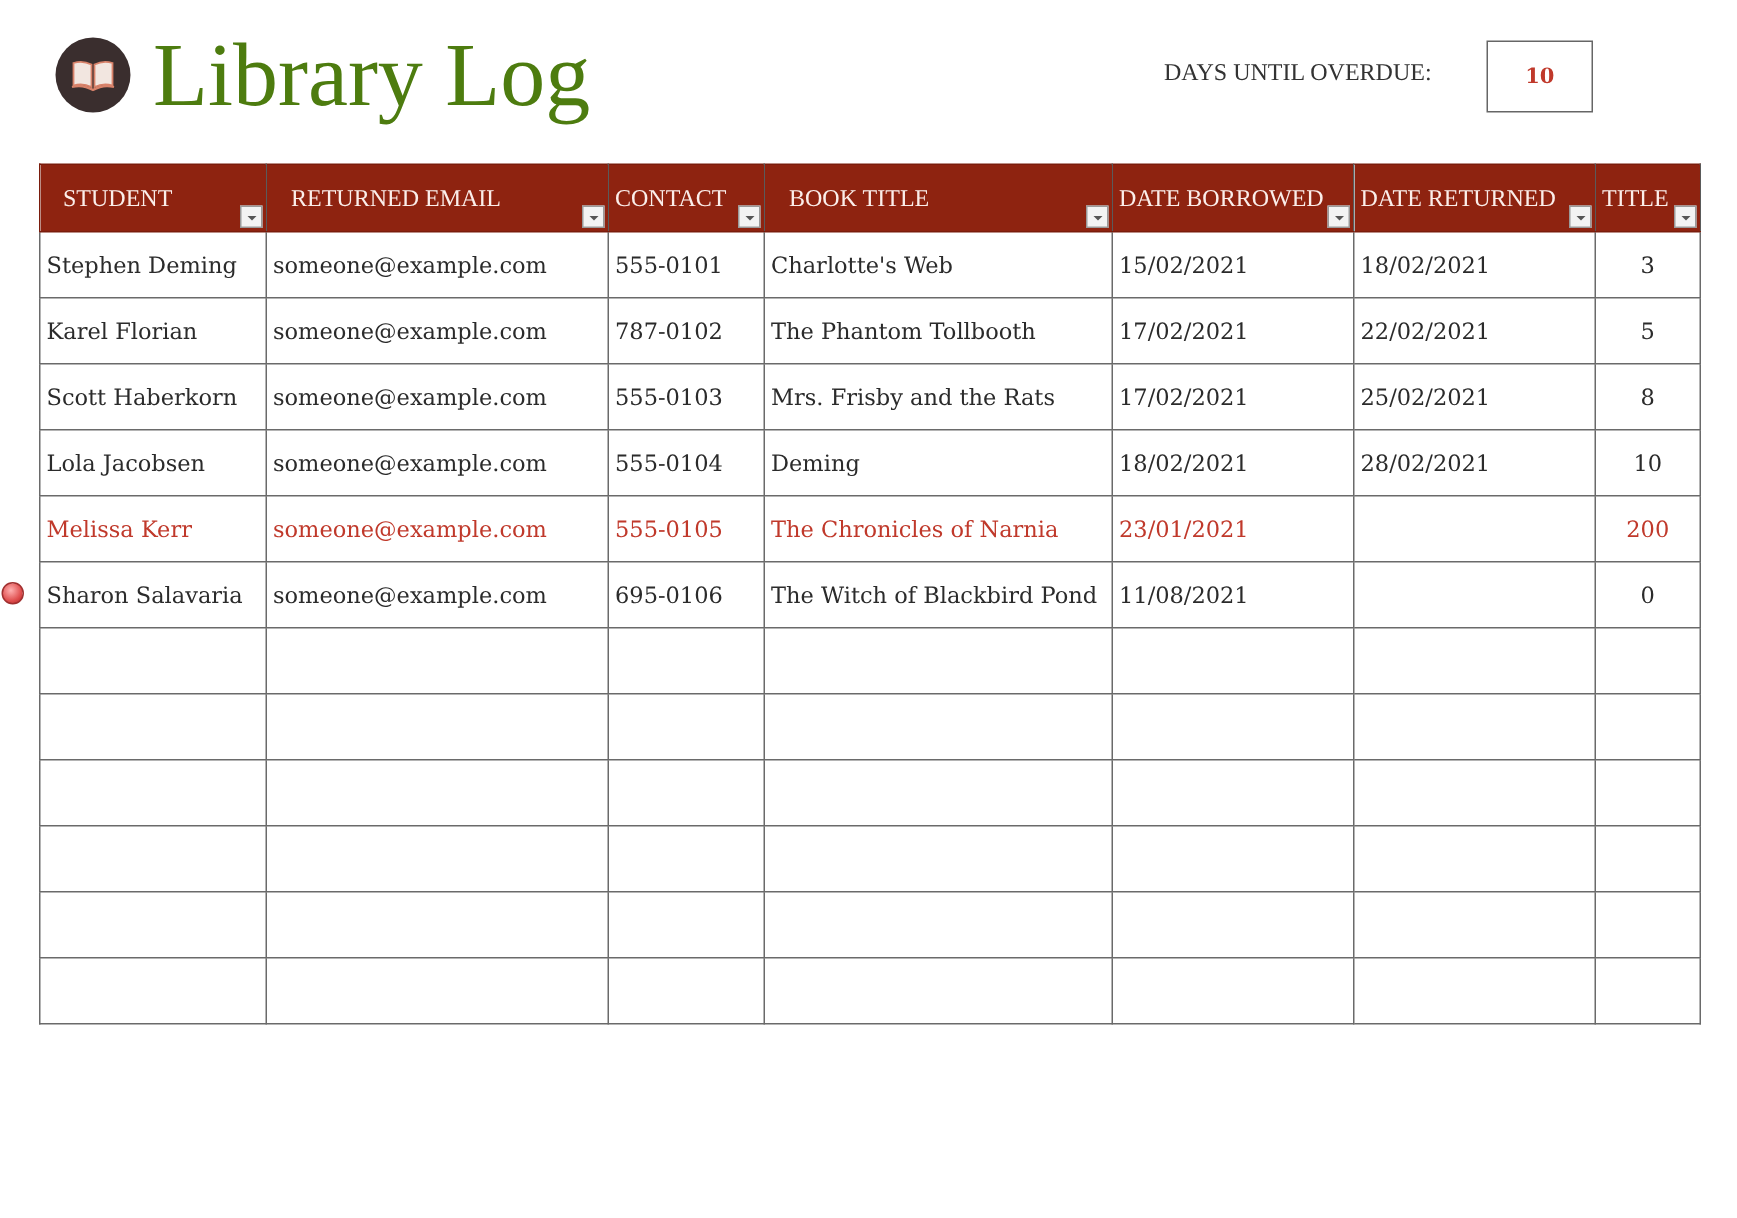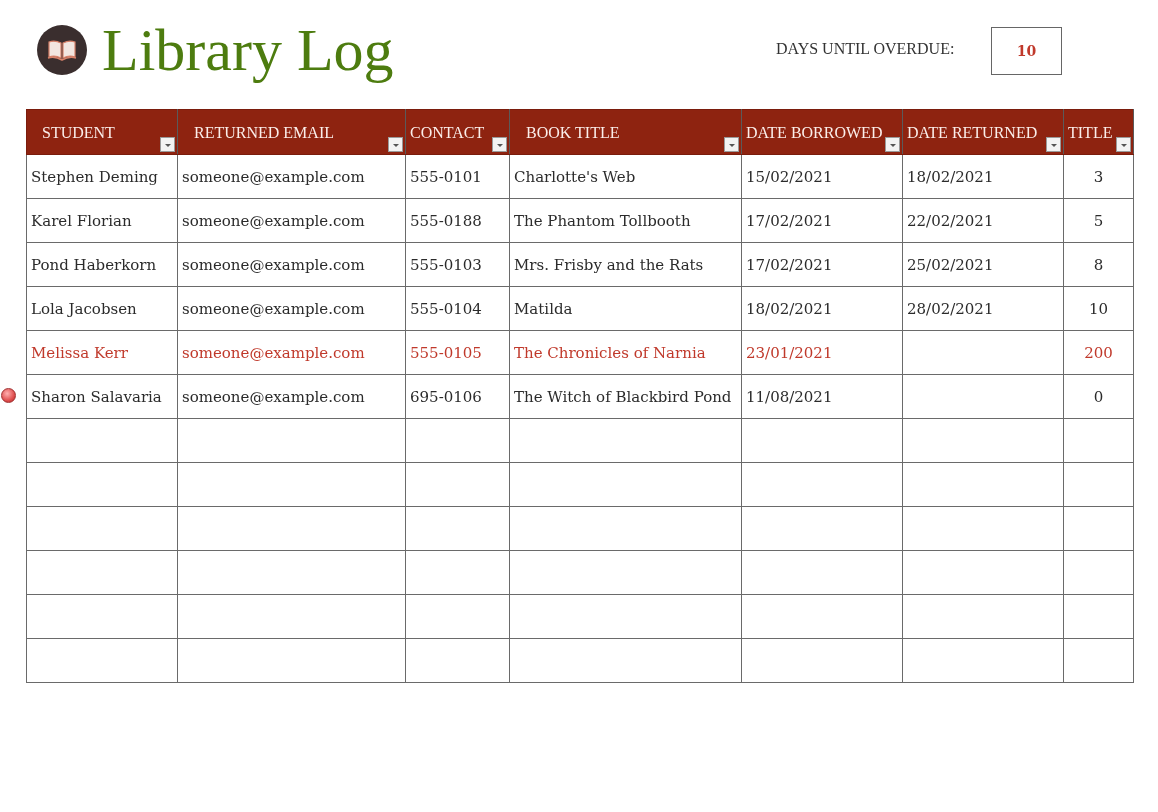--- a/index.html
+++ b/index.html
@@ -93,40 +93,40 @@
         <td>someone@example.com</td>
         <td>555-0101</td>
         <td>Charlotte's Web</td>
         <td>15/02/2021</td>
         <td>18/02/2021</td>
         <td class="num">3</td>
       </tr>
       <tr>
         <td>Karel Florian</td>
         <td>someone@example.com</td>
-        <td>555-0188</td>
+        <td>787-0102</td>
         <td>The Phantom Tollbooth</td>
         <td>17/02/2021</td>
         <td>22/02/2021</td>
         <td class="num">5</td>
       </tr>
       <tr>
-        <td>Pond Haberkorn</td>
+        <td>Scott Haberkorn</td>
         <td>someone@example.com</td>
         <td>555-0103</td>
         <td>Mrs. Frisby and the Rats</td>
         <td>17/02/2021</td>
         <td>25/02/2021</td>
         <td class="num">8</td>
       </tr>
       <tr>
         <td>Lola Jacobsen</td>
         <td>someone@example.com</td>
         <td>555-0104</td>
-        <td>Matilda</td>
+        <td>Deming</td>
         <td>18/02/2021</td>
         <td>28/02/2021</td>
         <td class="num">10</td>
       </tr>
       <tr class="overdue">
         <td>Melissa Kerr</td>
         <td>someone@example.com</td>
         <td>555-0105</td>
         <td>The Chronicles of Narnia</td>
         <td>23/01/2021</td>

